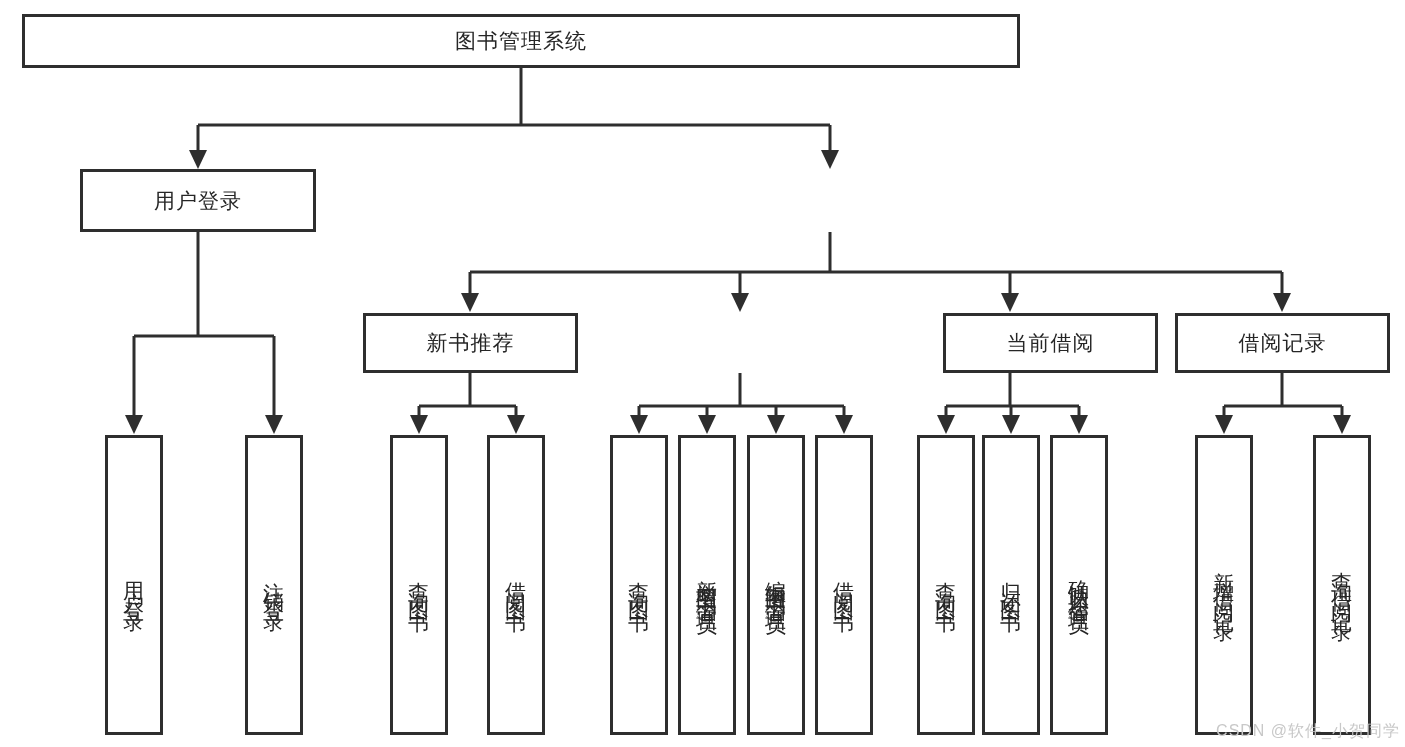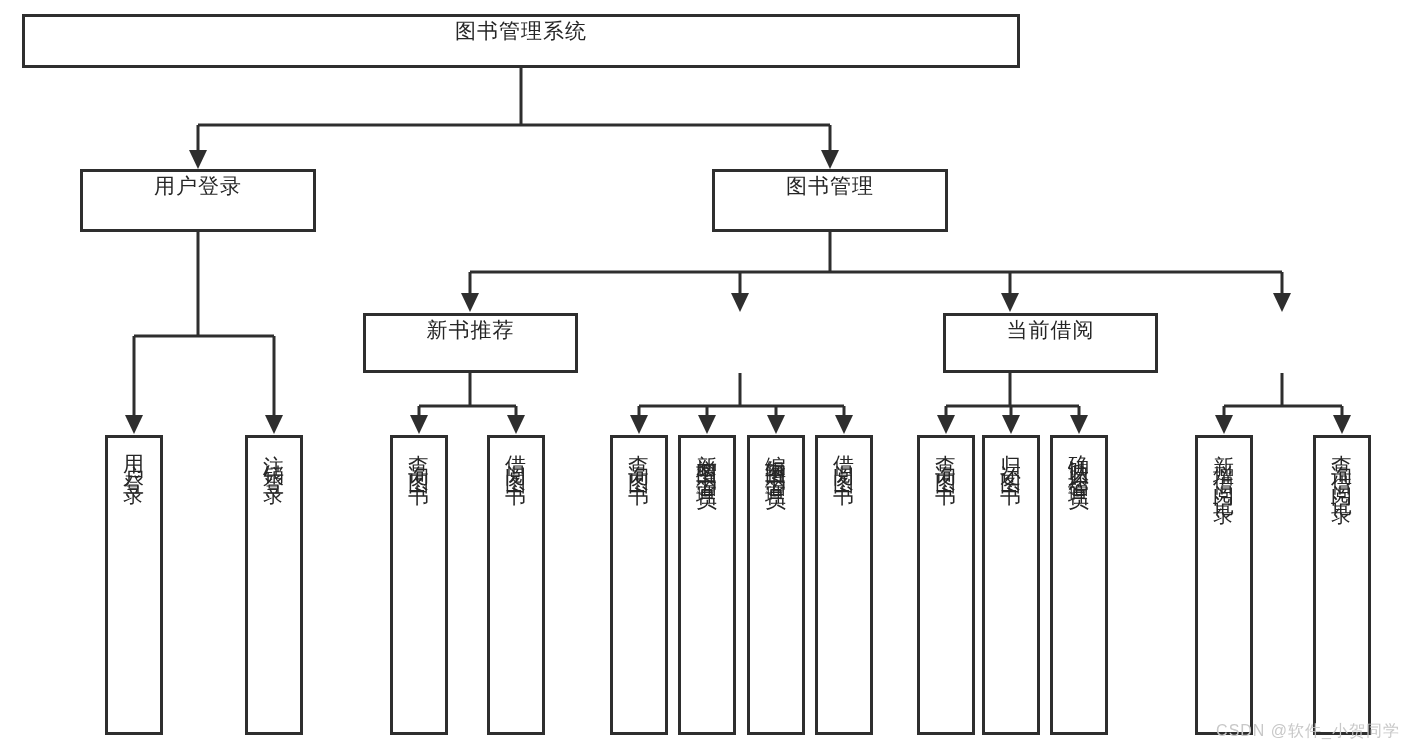--- a/index.html
+++ b/index.html
@@ -24,21 +24,21 @@
   .connectors polygon {
     fill: var(--line, #2e2e2e);
     stroke: none;
   }
   .box {
     position: absolute;
     box-sizing: border-box;
     border: 3px solid var(--border, #2e2e2e);
     background: #ffffff;
     display: flex;
-    align-items: flex-start;
+    align-items: center;
     justify-content: center;
     color: var(--text, #262626);
     font-size: 21px;
     letter-spacing: 1px;
     white-space: nowrap;
   }
   .vbox span {
     writing-mode: vertical-rl;
     text-orientation: mixed;
     letter-spacing: 10px;
@@ -97,29 +97,29 @@
     <polygon points="1333,415 1351,415 1342,434"></polygon>
   </svg>
 
   <div class="box" style="left:22px; top:14px; width:998px; height:54px;">
     <span>图书管理系统</span>
   </div>
 
   <div class="box" style="left:80px; top:169px; width:236px; height:63px;">
     <span>用户登录</span>
   </div>
-  <div class="box" style="left:712px; top:169px; width:236px; height:63px;">
-    <span>图书管理</span>
-  </div>
 
   <div class="box" style="left:363px; top:313px; width:215px; height:60px;">
     <span>新书推荐</span>
   </div>
   <div class="box" style="left:903px; top:313px; width:215px; height:60px;margin-left:40px;">
     <span>当前借阅</span>
+  </div>
+  <div class="box" style="left:1175px; top:313px; width:215px; height:60px;">
+    <span>借阅记录</span>
   </div>
 
   <div class="box vbox" style="left:105px; top:435px; width:58px; height:300px;">
     <span>用户登录</span>
   </div>
   <div class="box vbox" style="left:245px; top:435px; width:58px; height:300px;">
     <span>注销登录</span>
   </div>
 
   <div class="box vbox" style="left:390px; top:435px; width:58px; height:300px;">

